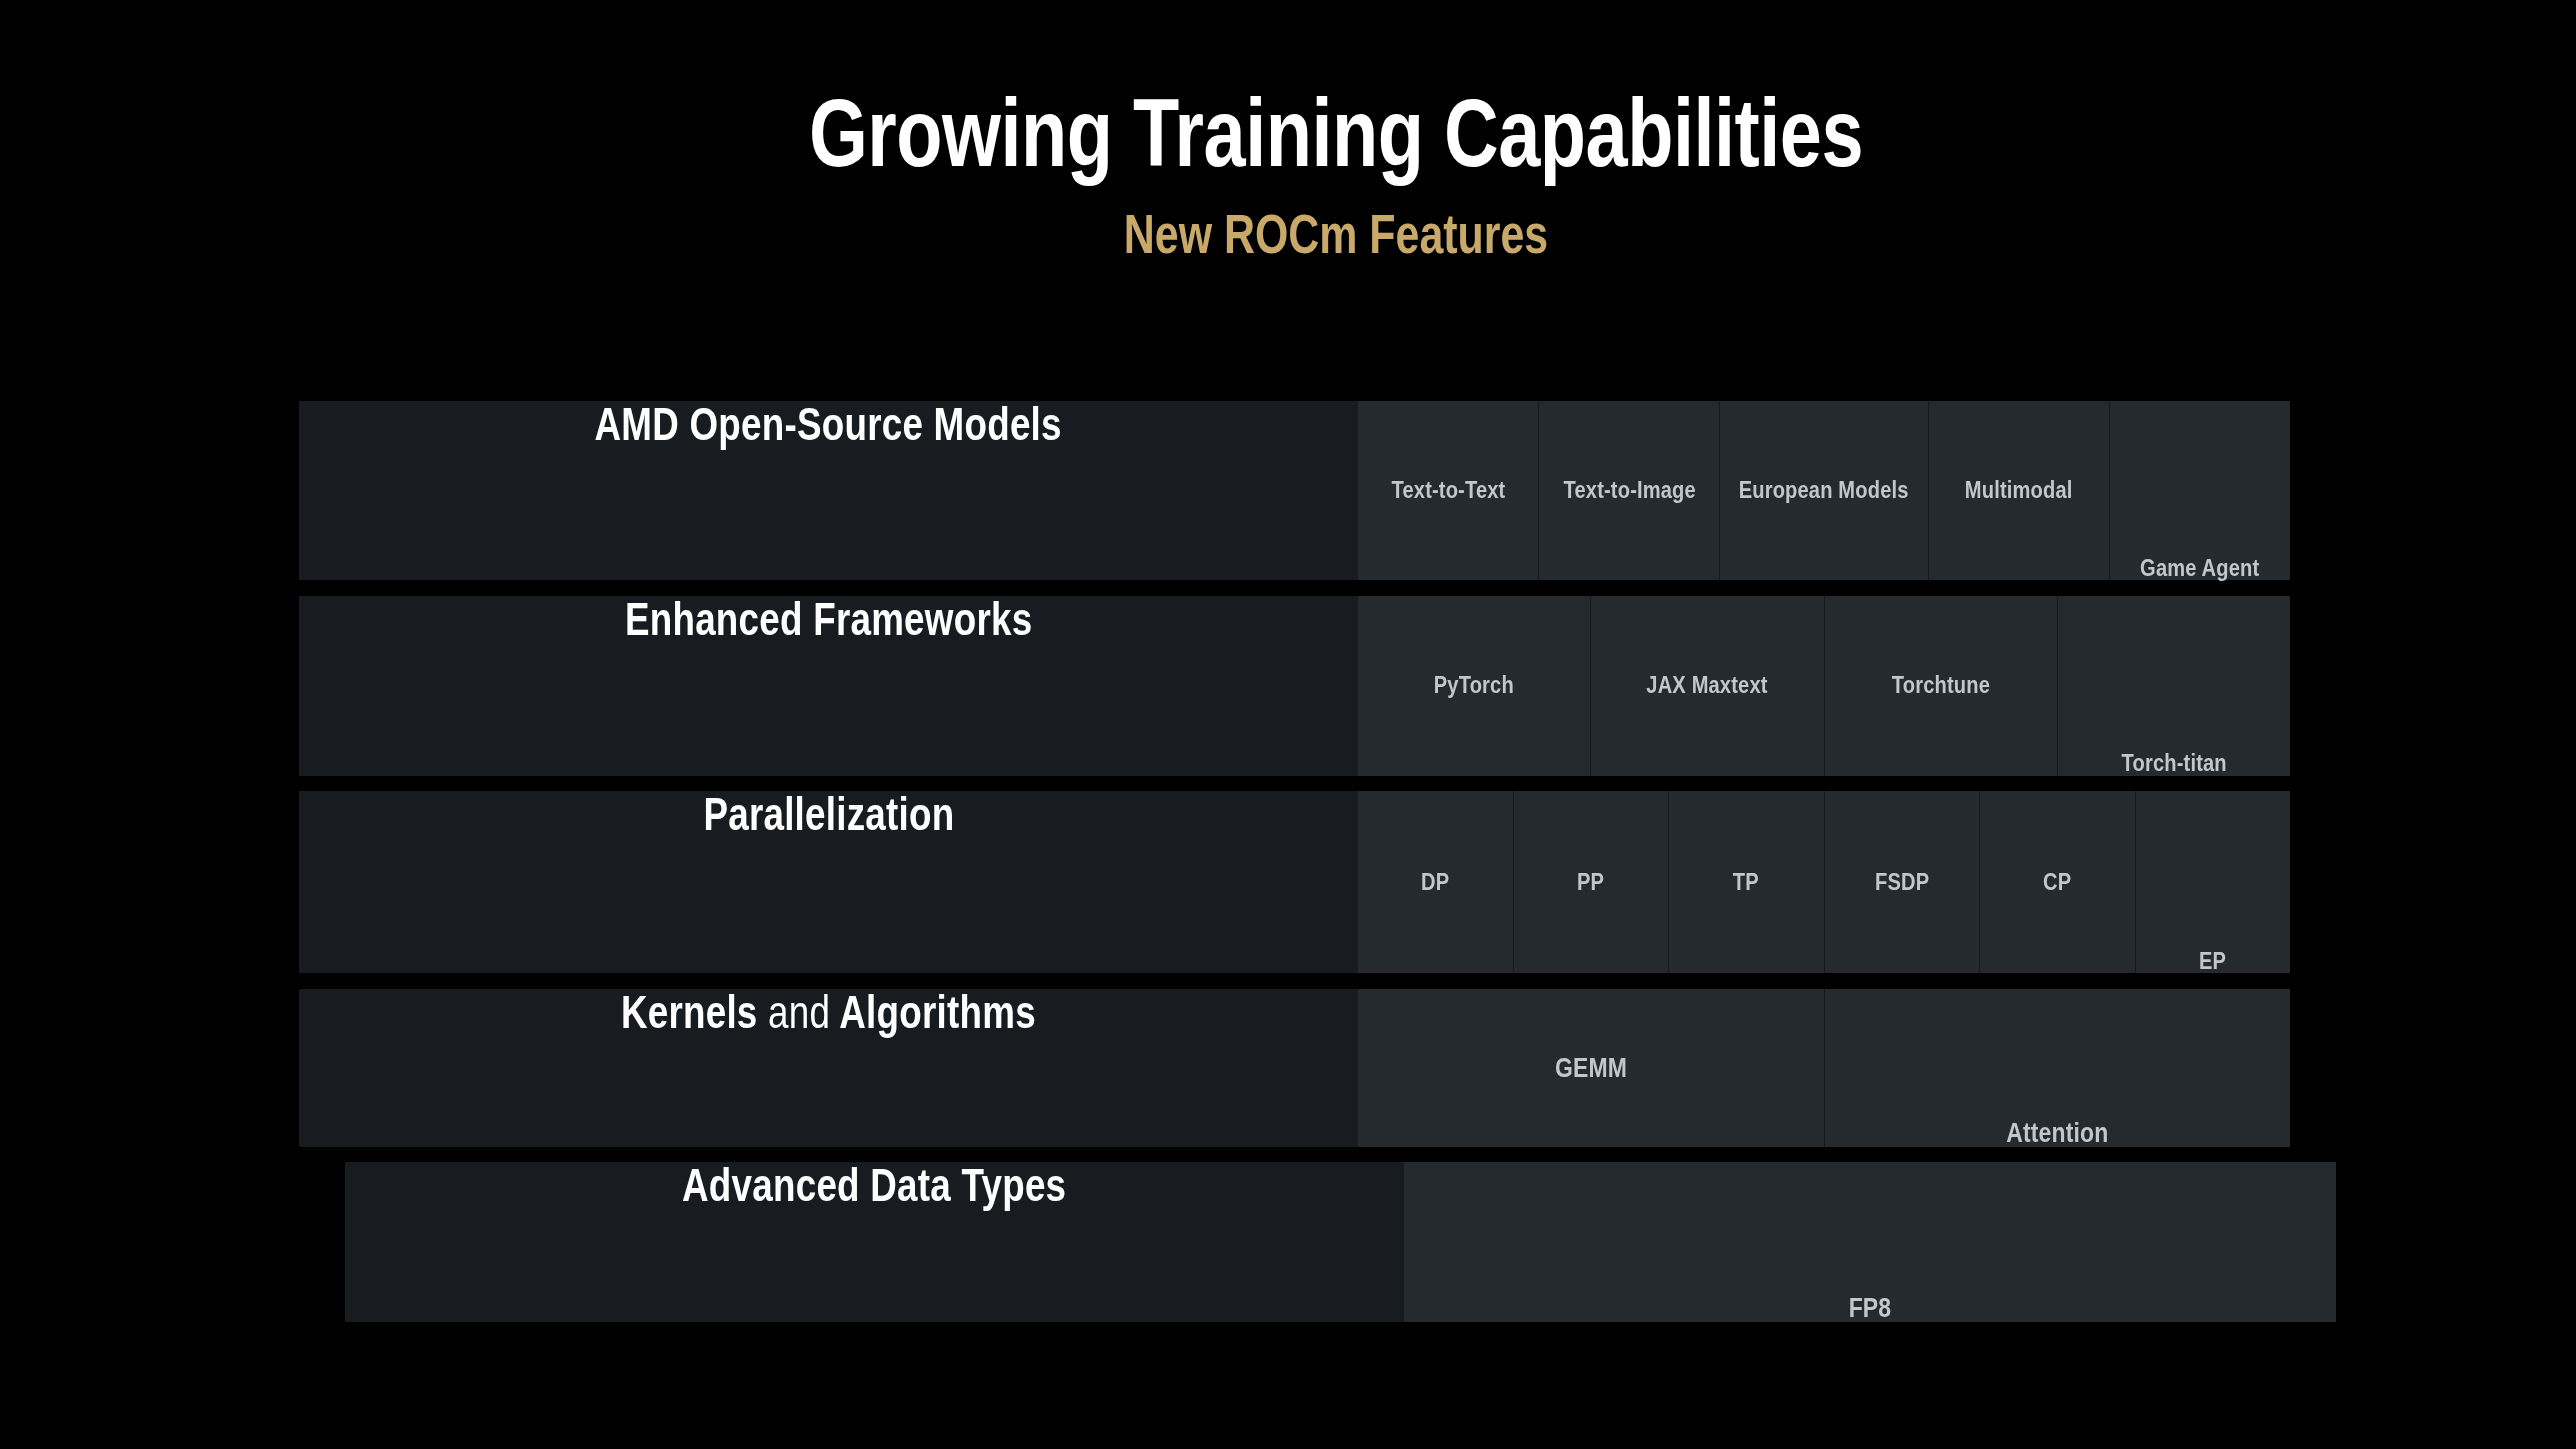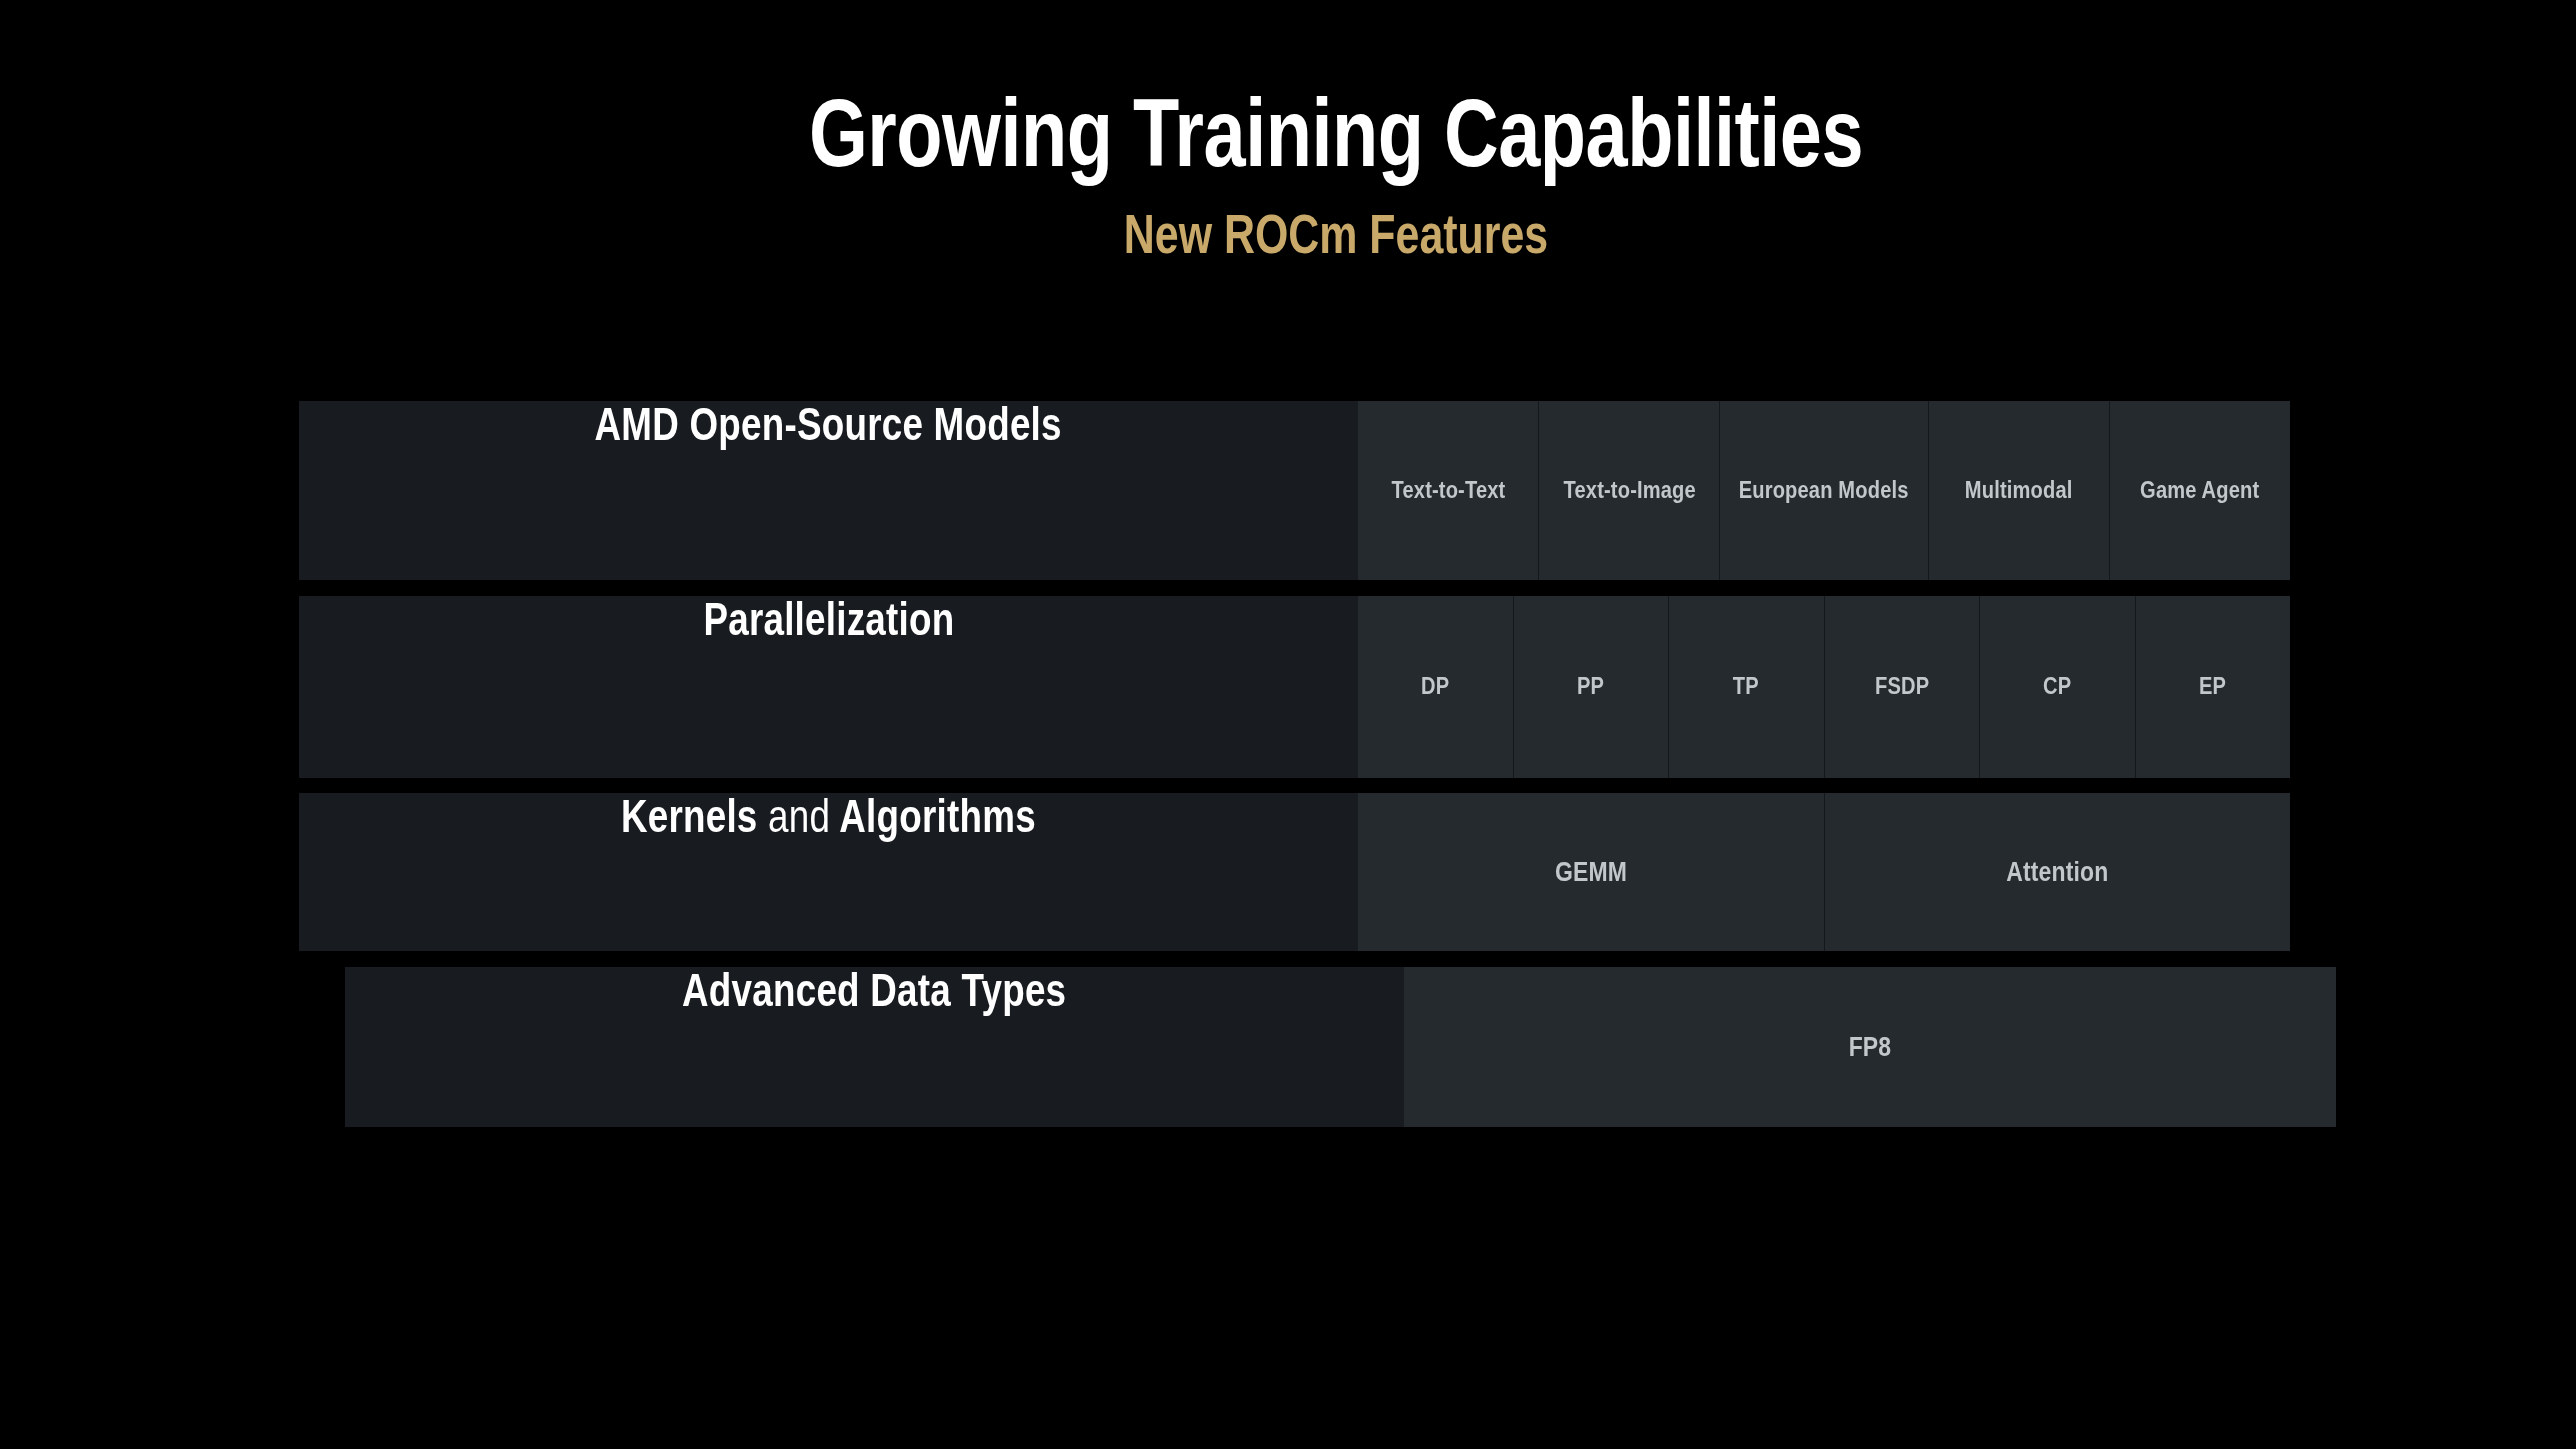--- a/index.html
+++ b/index.html
@@ -109,21 +109,21 @@
   }
   .cell {
     flex: 1 1 0;
     background: #252a2e;
     display: flex;
     align-items: center;
     justify-content: center;
     border-right: 1.9px solid #14181b;
     box-sizing: border-box;
   }
-  .cell:last-child { border-right: none; }
+  .cell:last-child { border-right: none; align-items: flex-end; }
 
   .cell-text {
     font-family: "Liberation Sans Narrow", "Liberation Sans", sans-serif;
     font-weight: 700;
     font-size: 24.5px;
     line-height: 1;
     color: #c2c7cb;
     transform: scaleX(0.82);
     transform-origin: center center;
     white-space: nowrap;
@@ -161,20 +161,39 @@
         </div>
         <div class="cell">
           <span class="cell-text">Multimodal</span>
         </div>
         <div class="cell">
           <span class="cell-text">Game Agent</span>
         </div>
       </div>
     </div>
 
+    <div class="row row-r2">
+      <div class="row-label">
+        <div class="row-label-text">Enhanced Frameworks</div>
+      </div>
+      <div class="row-cells">
+        <div class="cell">
+          <span class="cell-text">PyTorch</span>
+        </div>
+        <div class="cell">
+          <span class="cell-text">JAX Maxtext</span>
+        </div>
+        <div class="cell">
+          <span class="cell-text">Torchtune</span>
+        </div>
+        <div class="cell">
+          <span class="cell-text">Torch-titan</span>
+        </div>
+      </div>
+    </div>
 
     <div class="row row-r3">
       <div class="row-label">
         <div class="row-label-text">Parallelization</div>
       </div>
       <div class="row-cells">
         <div class="cell">
           <span class="cell-text">DP</span>
         </div>
         <div class="cell">

